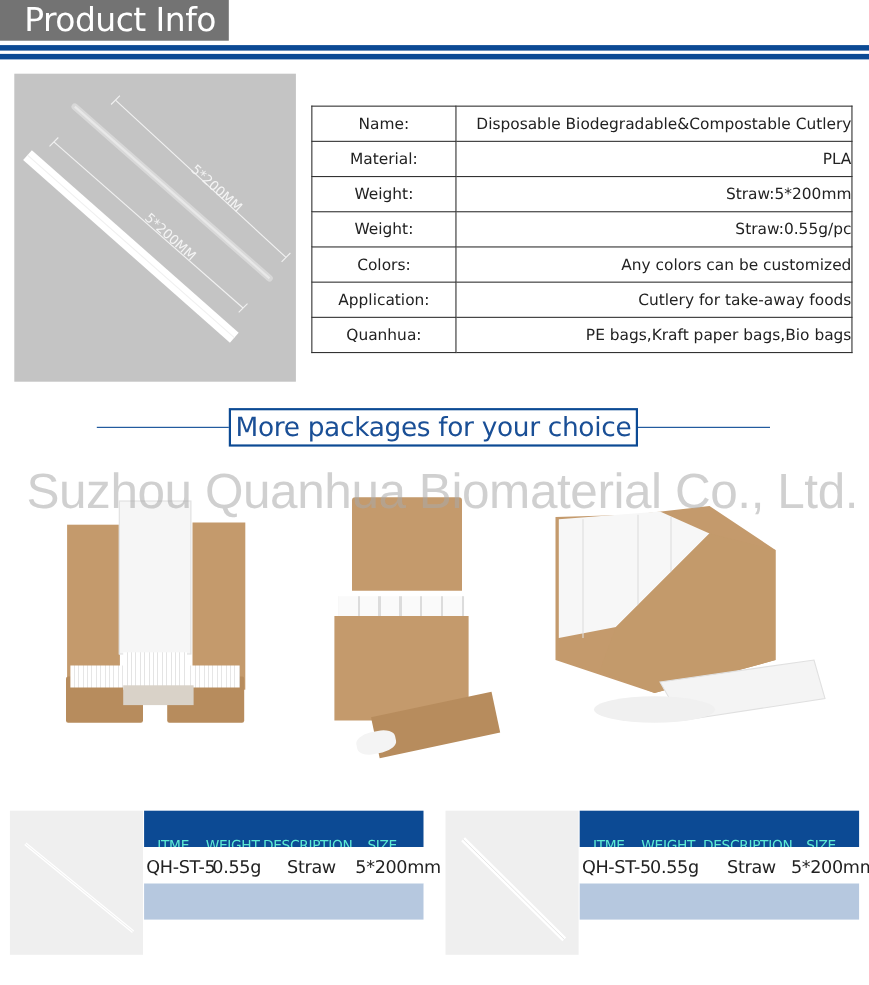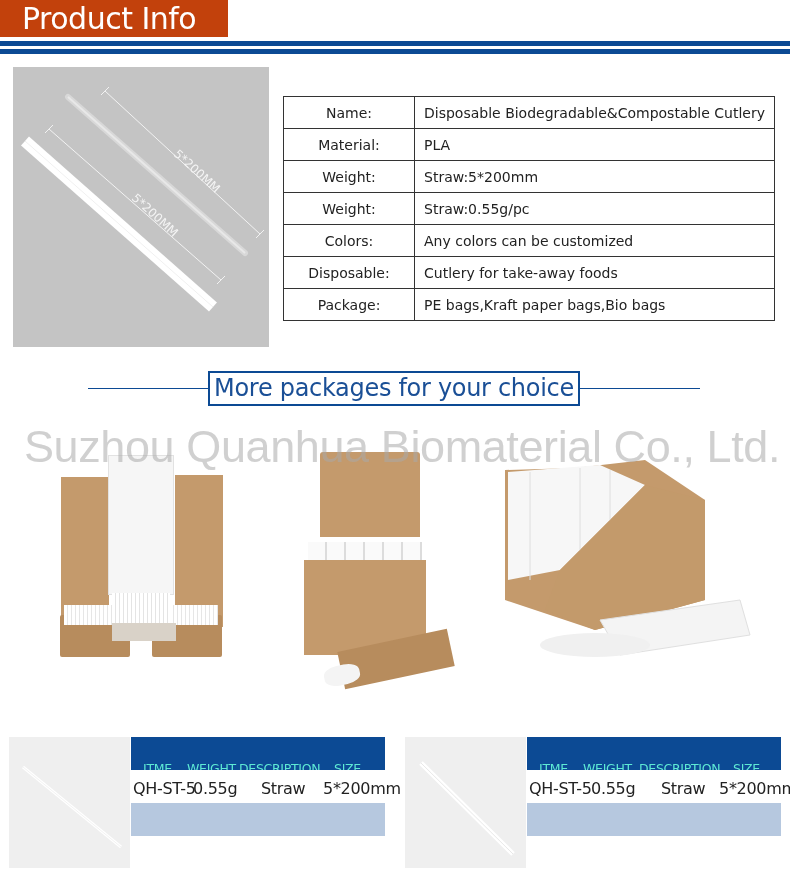--- a/index.html
+++ b/index.html
@@ -1,31 +1,31 @@
 <!DOCTYPE html>
 <html><head>
 <meta charset="utf-8">
 <style>
   * { box-sizing: border-box; margin: 0; padding: 0; }
   html, body { width: 790px; height: 895px; background: #ffffff; overflow: hidden; }
   body { position: relative; font-family: "Liberation Sans", "DejaVu Sans", sans-serif; color: #222; }
 
   
-  .hdr-box { position: absolute; left: 0; top: 0; width: 228px; height: 37px; background: #c2410c; }
+  .hdr-box { position: absolute; left: 0; top: 0; width: 208px; height: 37px; background: #737373; }
   .hdr-title { position: absolute; left: 22px; top: 1px; font-size: 30px; color: #fff; font-family: "DejaVu Sans", sans-serif; letter-spacing: -0.5px; }
   .stripe { position: absolute; left: 0; width: 790px; height: 5px; background: #0c4a94; }
   .stripe.s1 { top: 41px; }
   .stripe.s2 { top: 49px; }
 
   
   .hero { position: absolute; left: 13px; top: 67px; width: 256px; height: 280px; background: #c4c4c4; overflow: hidden; }
 
   
   .spec { position: absolute; left: 283px; top: 96px; width: 492px; border-collapse: collapse; }
-  .spec td { border: 1px solid #333; height: 32px; font-family: "DejaVu Sans", sans-serif; }
+  .spec td { border: 1px solid #333; height: 32px; font-family: "DejaVu Sans", sans-serif; text-align: right; }
   .spec td.k { width: 131px; text-align: center; font-size: 14px; color: #222; }
   .spec td.v { padding-left: 9px; font-size: 14px; color: #222; }
 
   
   .sec-line { position: absolute; top: 388px; height: 1px; background: #0c4a94; }
   .sec-box { position: absolute; left: 208px; top: 371px; width: 372px; height: 35px; border: 2px solid #0c4a94; text-align: center; }
   .sec-box span { font-family: "DejaVu Sans", sans-serif; font-size: 24px; color: #1a4f96; line-height: 31px; letter-spacing: -0.3px; }
 
   
   .watermark { position: absolute; left: 24px; top: 421px; font-size: 45px; color: rgba(170,170,170,0.55); font-family: "Liberation Sans", sans-serif; white-space: nowrap; letter-spacing: -0.4px; z-index: 5; pointer-events: none; }
@@ -93,25 +93,25 @@
     </tr>
     <tr>
       <td class="k">Weight:</td>
       <td class="v">Straw:0.55g/pc</td>
     </tr>
     <tr>
       <td class="k">Colors:</td>
       <td class="v">Any colors can be customized</td>
     </tr>
     <tr>
-      <td class="k">Disposable:</td>
+      <td class="k">Application:</td>
       <td class="v">Cutlery for take-away foods</td>
     </tr>
     <tr>
-      <td class="k">Package:</td>
+      <td class="k">Quanhua:</td>
       <td class="v">PE bags,Kraft paper bags,Bio bags</td>
     </tr>
   </tbody>
 </table>
 
 <div class="sec-line" style="left:88px; width:120px;"></div>
 <div class="sec-line" style="left:580px; width:120px;"></div>
 <div class="sec-box">
   <span>More packages for your choice</span>
 </div>

